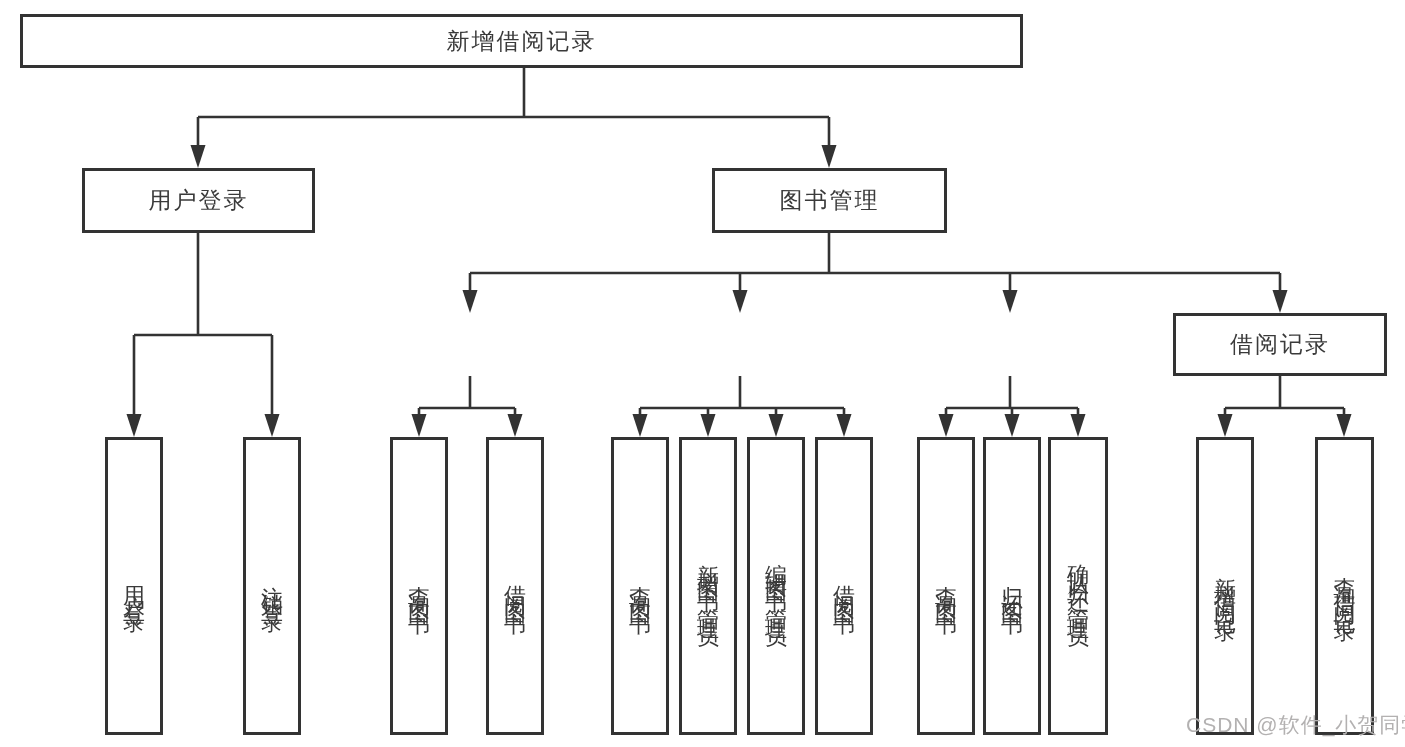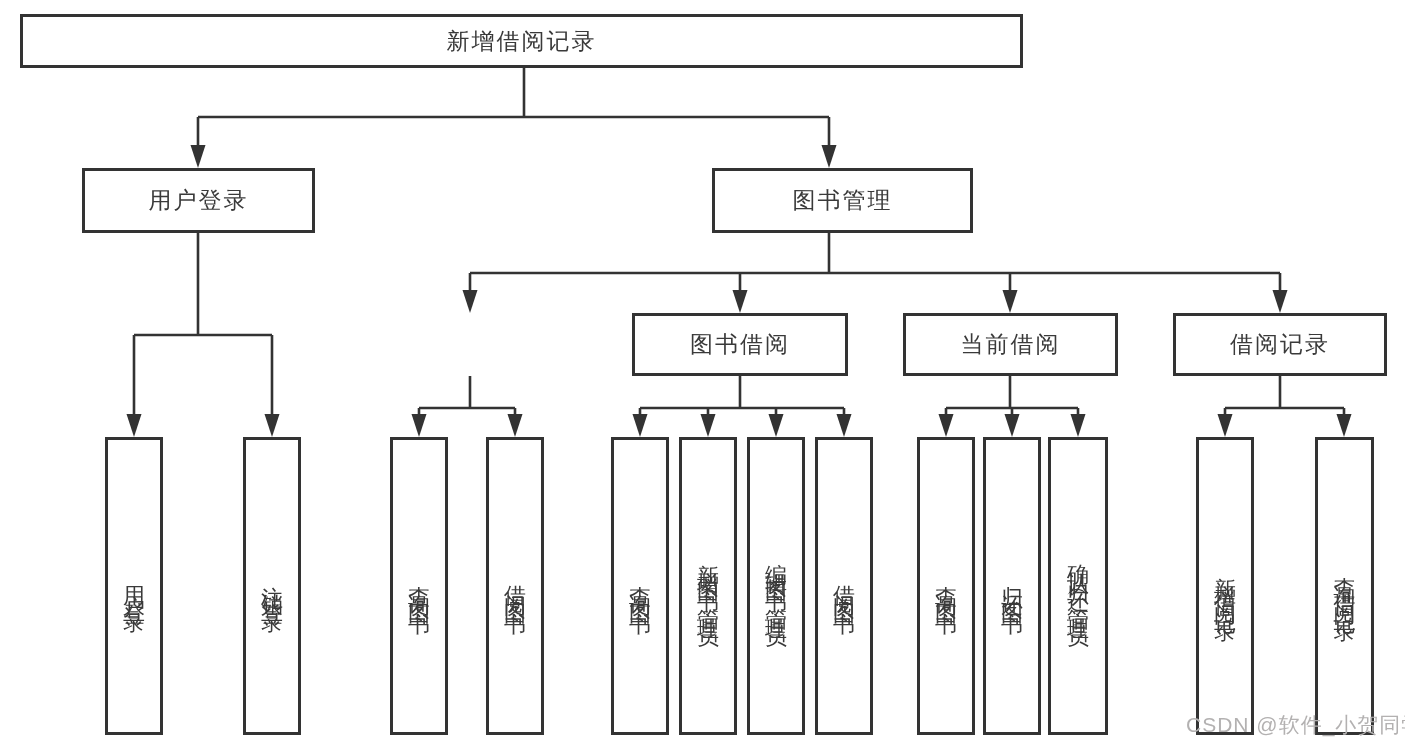--- a/index.html
+++ b/index.html
@@ -105,30 +105,24 @@
     <polygon points="1336.5,414 1351.5,414 1344,437"></polygon>
   </svg>
 
   <div class="node h" style="left:20px; top:14px; width:1003px; height:54px;">
     <span>新增借阅记录</span>
   </div>
 
   <div class="node h" style="left:82px; top:168px; width:233px; height:65px;">
     <span>用户登录</span>
   </div>
-  <div class="node h" style="left:712px; top:168px; width:261px; height:65px;">
+  <div class="node h" style="left:712px; top:168px; width:235px; height:65px;">
     <span>图书管理</span>
   </div>
 
-  <div class="node h" style="left:632px; top:313px; width:216px; height:63px;">
-    <span>图书借阅</span>
-  </div>
-  <div class="node h" style="left:903px; top:313px; width:215px; height:63px;">
-    <span>当前借阅</span>
-  </div>
   <div class="node h" style="left:1173px; top:313px; width:214px; height:63px;">
     <span>借阅记录</span>
   </div>
 
   <div class="node v" style="left:105px; top:437px; width:58px; height:298px;">
     <span>用户登录</span>
   </div>
   <div class="node v" style="left:243px; top:437px; width:58px; height:298px;">
     <span>注销登录</span>
   </div>

